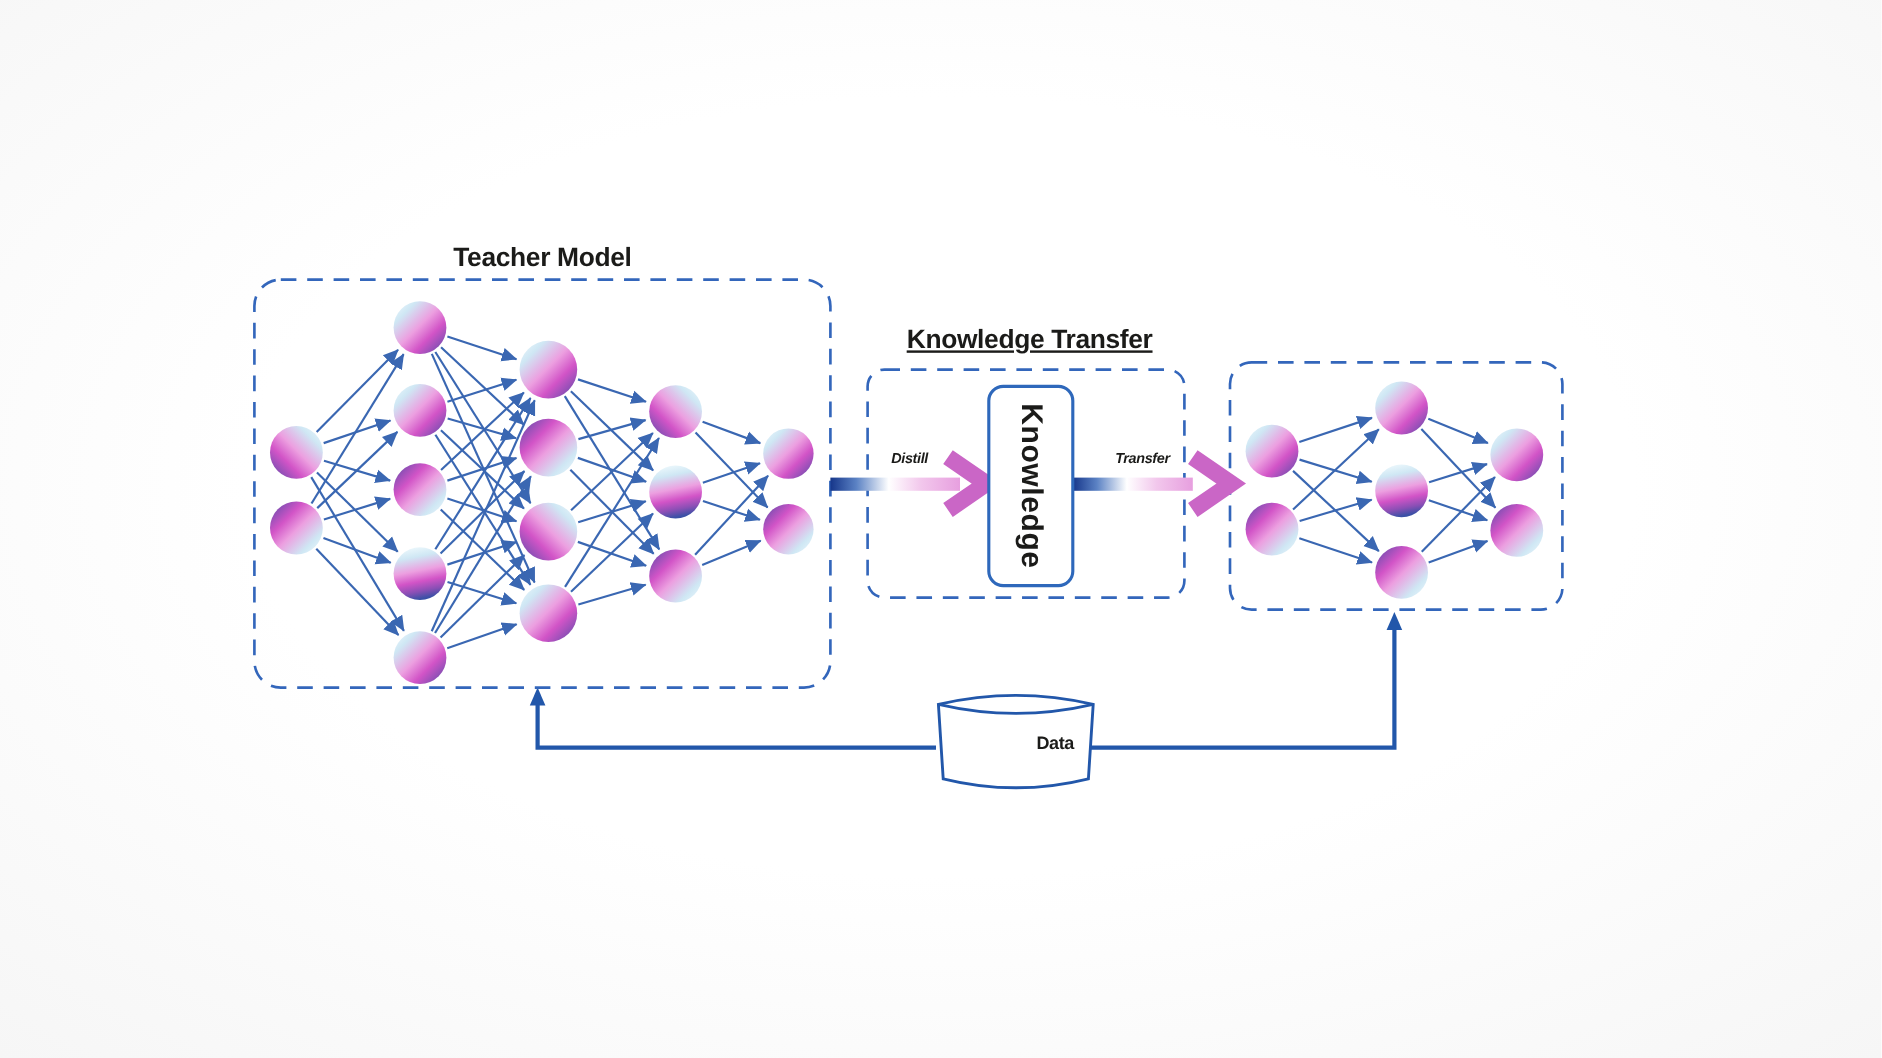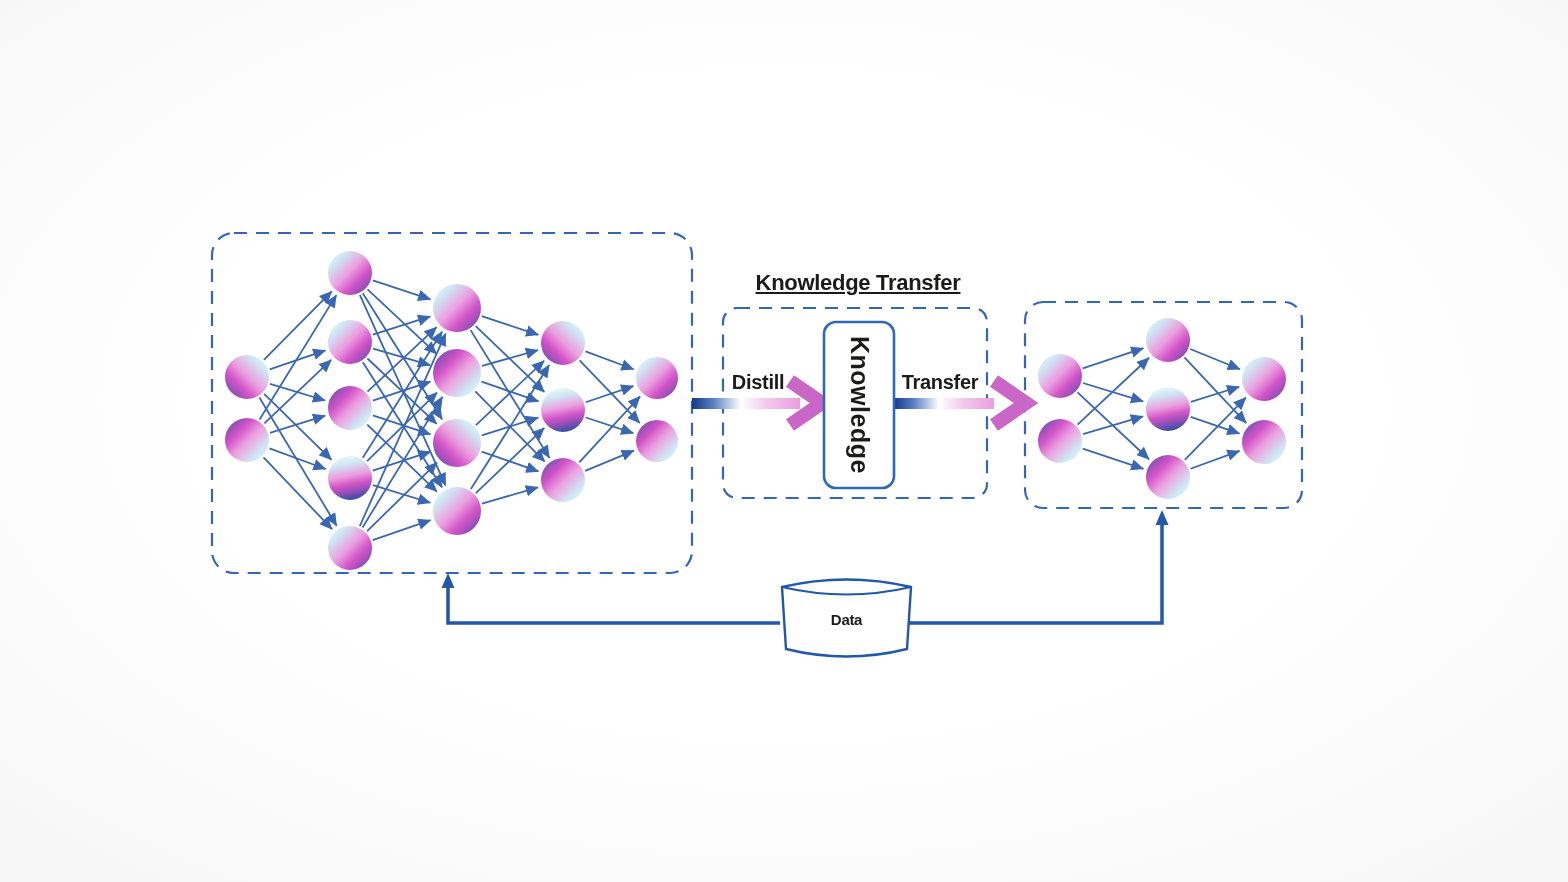--- a/index.html
+++ b/index.html
@@ -20,22 +20,22 @@
   .knowledge-rect{fill:#ffffff;stroke:var(--box-border-blue,#2e68bb);stroke-width:2.6;}
   .chevron{fill:none;stroke:var(--chevron-pink,#ca66c6);stroke-width:14;stroke-linecap:butt;stroke-linejoin:miter;}
   .overlay-label{
     position:absolute;
     color:var(--text,#1b1b19);
     text-align:center;
     letter-spacing:-0.3px;
     white-space:nowrap;
   }
   .title{font-size:22px;font-weight:700;line-height:26px;}
-  .small-label{font-size:20px;font-weight:700;line-height:18px;}
-  .data-label{font-size:15px;font-weight:700;line-height:17px;}
+  .small-label{font-size:12px;font-weight:700;line-height:18px;font-style:italic;}
+  .data-label{font-size:15px;font-weight:700;line-height:17px;text-align:right;}
   .knowledge-label{
     position:absolute;
     display:flex;align-items:center;justify-content:center;
     writing-mode:vertical-rl;text-orientation:mixed;
     font-size:25px;font-weight:700;color:var(--text,#1b1b19);
     letter-spacing:0.5px;
   }
 </style>
 </head>
 <body>
@@ -189,21 +189,22 @@
         <circle cx="1060" cy="376" r="22" fill="url(#grad-a)"></circle>
         <circle cx="1060" cy="441" r="22" fill="url(#grad-b)"></circle>
         <circle cx="1168" cy="340" r="22" fill="url(#grad-a)"></circle>
         <circle cx="1168" cy="409" r="22" fill="url(#grad-d)"></circle>
         <circle cx="1168" cy="477" r="22" fill="url(#grad-b)"></circle>
         <circle cx="1264" cy="379" r="22" fill="url(#grad-a)"></circle>
         <circle cx="1264" cy="442" r="22" fill="url(#grad-b)"></circle>
       </g>
   </svg>
 
+  <div class="overlay-label title" style="left:312px;top:202px;width:280px;">Teacher Model</div>
   <div class="overlay-label title" style="left:715px;top:270px;width:286px;text-decoration:underline;">Knowledge Transfer</div>
 
   <div class="overlay-label small-label" style="left:710px;top:373px;width:96px;">Distill</div>
-  <div class="overlay-label small-label" style="left:892px;top:373px;width:96px;">Transfer</div>
+  <div class="overlay-label small-label" style="left:892px;top:373px;width:96px;padding-left:12px;">Transfer</div>
 
   <div class="knowledge-label" style="left:824px;top:322px;width:70px;height:166px;">Knowledge</div>
 
   <div class="overlay-label data-label" style="left:798px;top:611px;width:97px;">Data</div>
 </div>
 
 </body></html>

